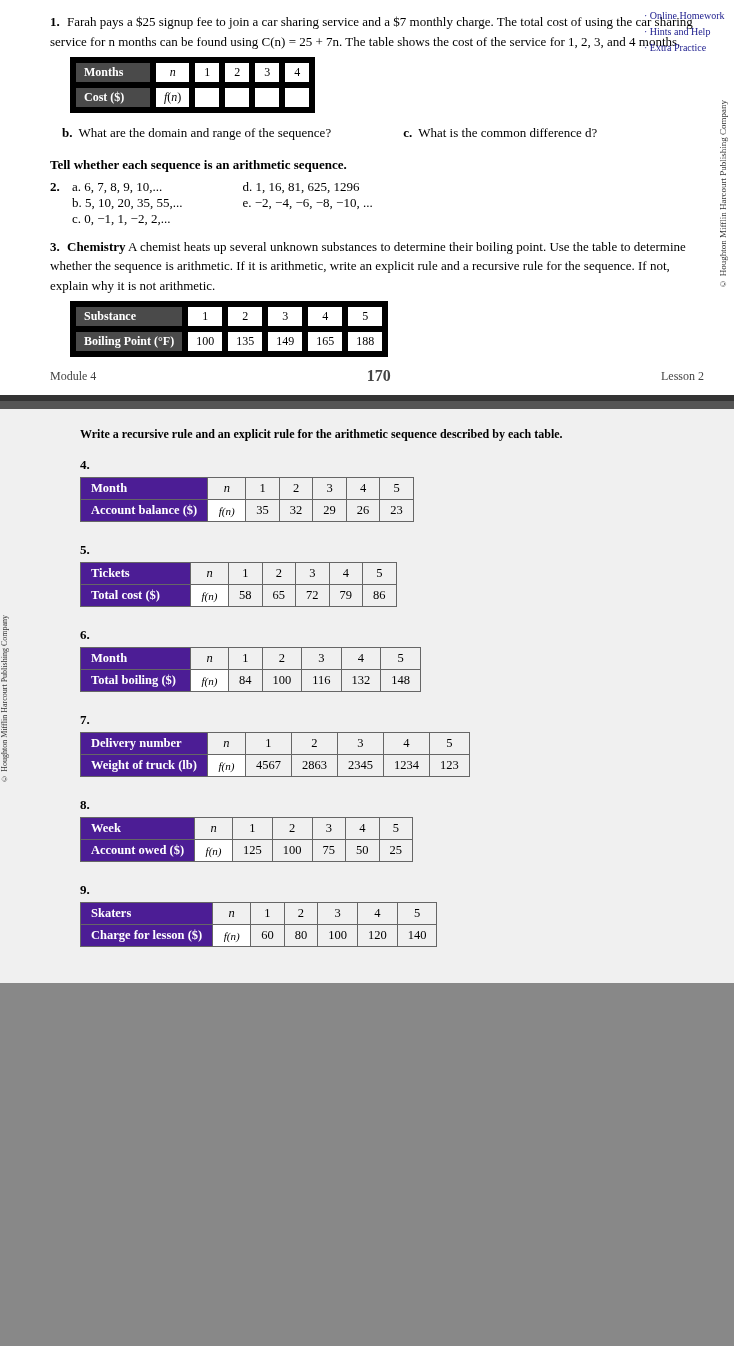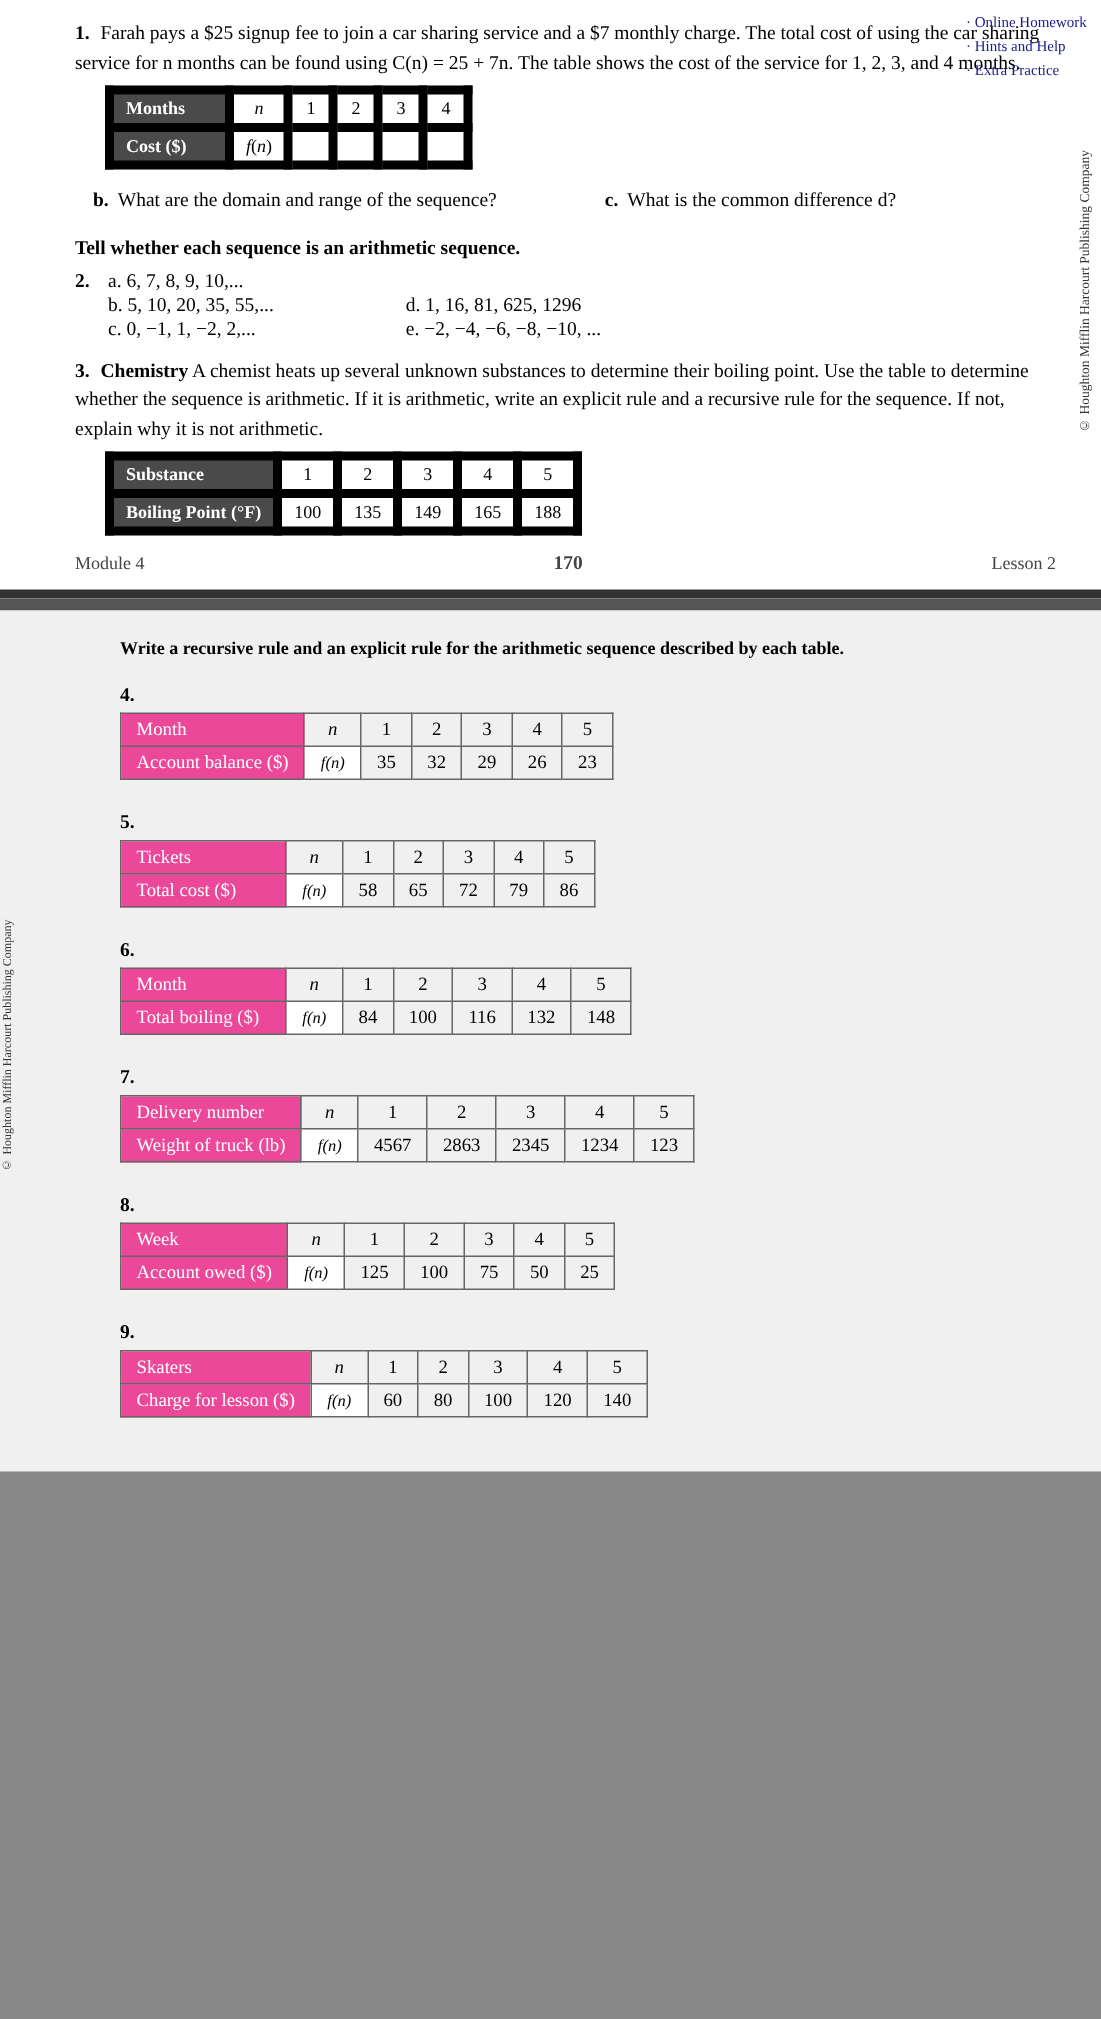--- a/index.html
+++ b/index.html
@@ -105,21 +105,21 @@
       display: flex;
       justify-content: space-between;
       align-items: center;
       margin-top: 8px;
       font-size: 12px;
       color: #444;
     }
 
     .footer-center {
       font-weight: bold;
-      font-size: 13px;
+      font-size: 16px;
     }
 
     
     .page-bottom {
       background: #f0f0f0;
       padding: 16px 50px 16px 80px;
       position: relative;
     }
 
     .section-intro {
@@ -145,23 +145,23 @@
 
     table.exercise-table td {
       border: 1px solid #666;
       padding: 3px 10px;
       text-align: center;
       font-size: 12.5px;
       min-width: 32px;
     }
 
     table.exercise-table .row-header {
-      background: #ec4899;
+      background: #4c1d95;
       color: #fff;
-      font-weight: normal;
+      font-weight: bold;
       text-align: left;
       padding: 3px 10px;
       min-width: 110px;
     }
 
     table.exercise-table .fn-cell {
       background: #fff;
       font-style: italic;
       font-size: 11px;
       min-width: 38px;
@@ -228,21 +228,21 @@
           <span>What is the common difference d?</span>
         </div>
       </div>
     </div>
 
     <div class="section-header">Tell whether each sequence is an arithmetic sequence.</div>
 
     <div class="problem-block">
       <div style="display:flex;">
         <span class="problem-number" style="min-width:18px;">2.</span>
-        <div style="display:flex; gap:88px; flex:1;align-items:flex-end;">
+        <div style="display:flex; gap:60px; flex:1;">
           <div>
             <div>a. 6, 7, 8, 9, 10,...</div>
             <div>b. 5, 10, 20, 35, 55,...</div>
             <div>c. 0, −1, 1, −2, 2,...</div>
           </div>
           <div>
             <div>d. 1, 16, 81, 625, 1296</div>
             <div>e. −2, −4, −6, −8, −10, ...</div>
           </div>
         </div>

